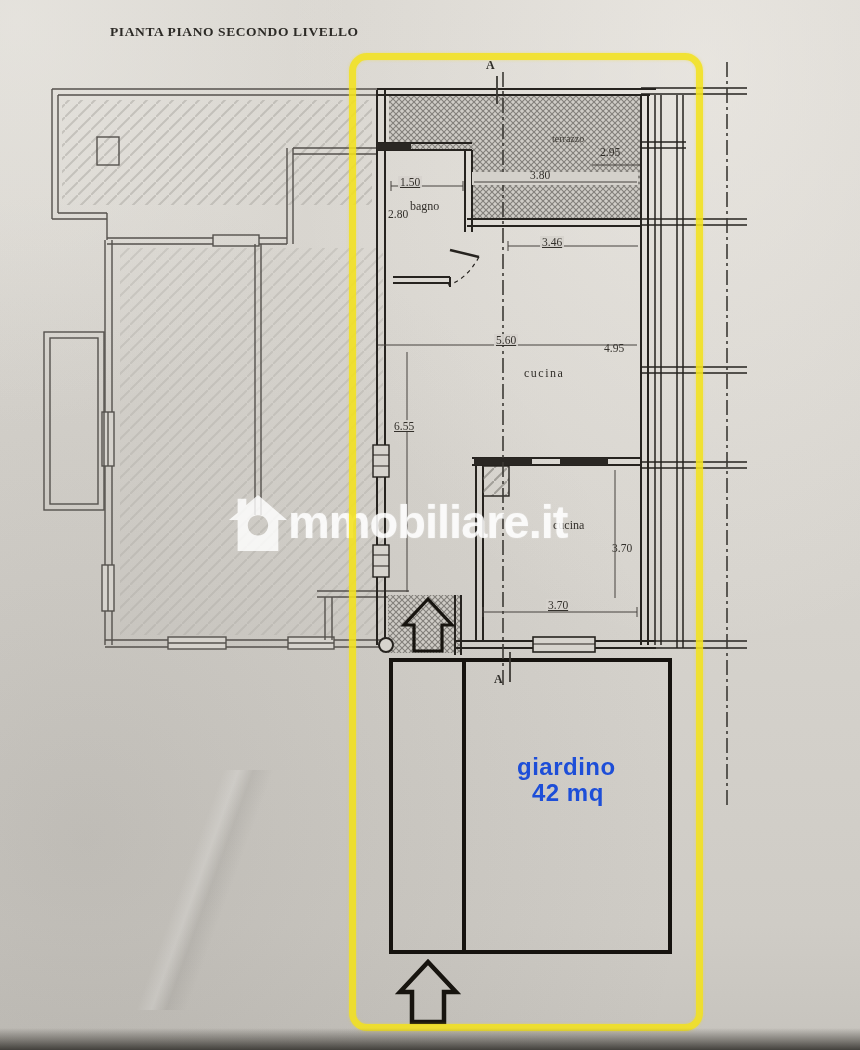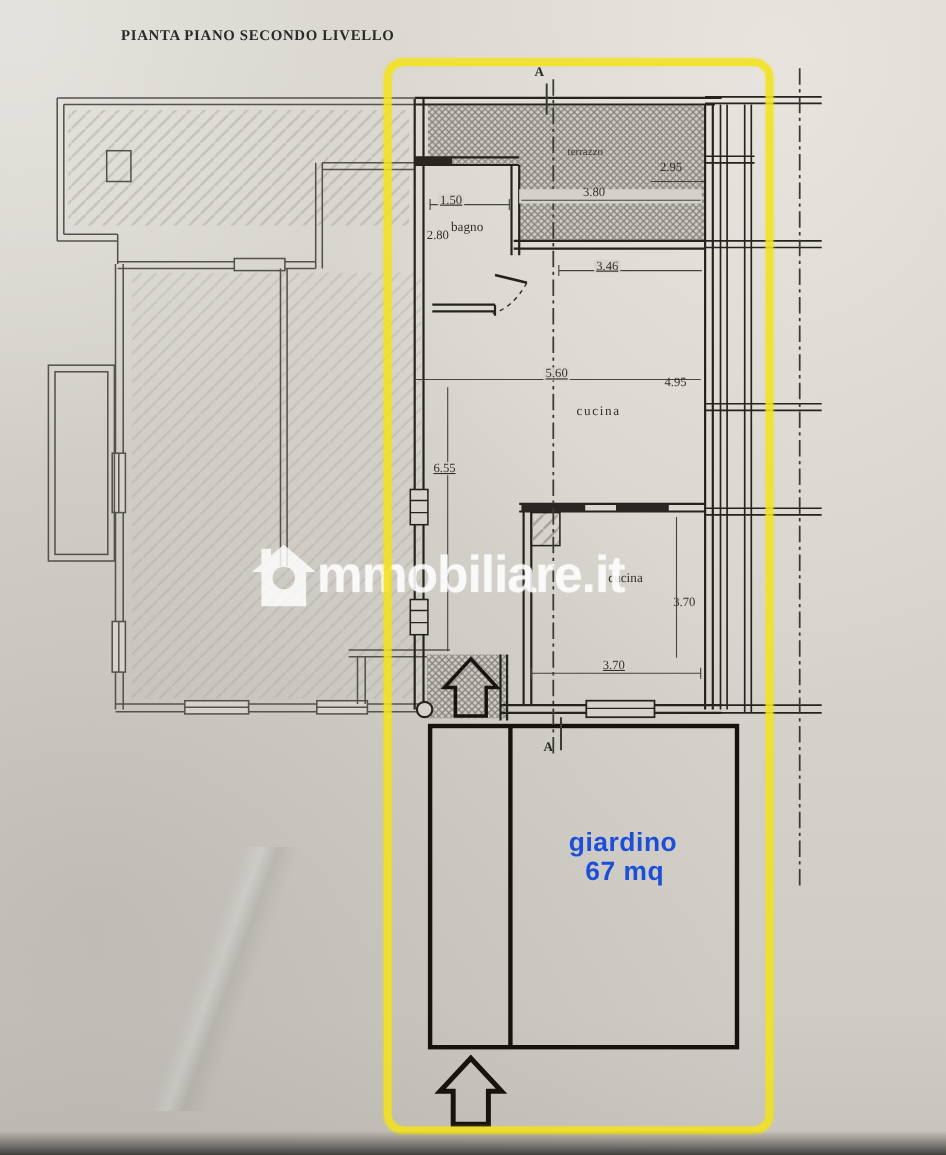--- a/index.html
+++ b/index.html
@@ -140,40 +140,40 @@
     <path d="M508,246 H638 M508,241 V251"></path>
     <path d="M378,345 H637"></path>
     <path d="M407,352 V592"></path>
     <path d="M615,470 V598"></path>
     <path d="M483,612 H637 M483,607 V617 M637,607 V617"></path>
   </g>
 </svg>
 
 <span class="txt title" style="left:110px;top:24px">PIANTA PIANO SECONDO LIVELLO</span>
 
-<span class="txt room small" style="left:516px;top:133px">terrazzo</span>
+<span class="txt room small" style="left:552px;top:133px">terrazzo</span>
 <span class="txt dim" style="left:600px;top:146px">2.95</span>
 <span class="txt dim" style="left:530px;top:169px">3.80</span>
 <span class="txt dim on-line" style="left:398px;top:176px">1.50</span>
 <span class="txt room" style="left:410px;top:199px">bagno</span>
 <span class="txt dim" style="left:388px;top:208px">2.80</span>
 <span class="txt dim on-line" style="left:540px;top:236px">3.46</span>
 <span class="txt dim on-line" style="left:494px;top:334px">5.60</span>
 <span class="txt dim" style="left:604px;top:342px">4.95</span>
 <span class="txt room ls" style="left:524px;top:366px">cucina</span>
 <span class="txt dim on-line" style="left:392px;top:420px">6.55</span>
 <span class="txt room" style="left:553px;top:518px">cucina</span>
 <span class="txt dim" style="left:612px;top:542px">3.70</span>
 <span class="txt dim on-line" style="left:546px;top:599px">3.70</span>
 
 <span class="txt marker" style="left:486px;top:58px">A</span>
 <span class="txt marker" style="left:494px;top:672px">A</span>
 
 <span class="txt garden" style="left:517px;top:753px">giardino</span>
-<span class="txt garden" style="left:532px;top:779px">67 mq</span>
+<span class="txt garden" style="left:532px;top:779px">42 mq</span>
 
 <div class="watermark">
   <svg width="62" height="62" viewBox="0 0 64 64">
     <path fill="rgba(255,255,255,.82)" fill-rule="evenodd" d="M33,3 L21,13.5 V7 H12 V21.3 L3,29 H12 V61 H54 V29 H63 Z
          M33,24 a10.5,10.5 0 1,1 -0.01,0 Z"></path>
   </svg>
   <span class="wm-text">mmobiliare.it</span>
 </div>
 
 <div class="highlight-box"></div>

